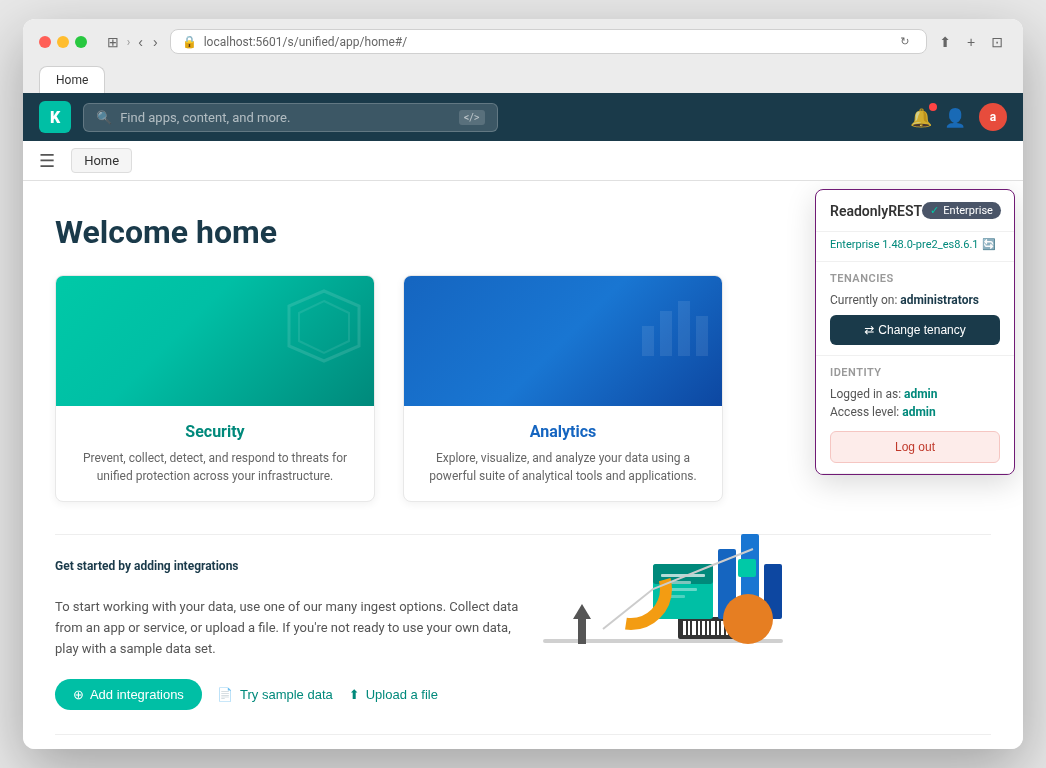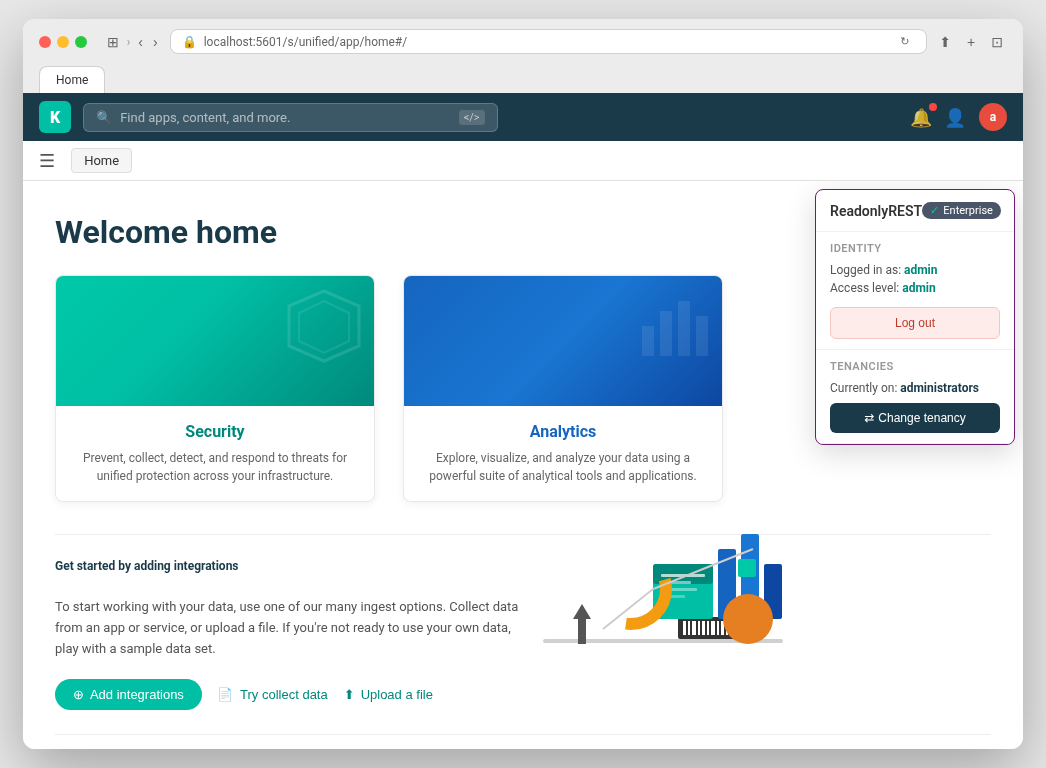--- a/index.html
+++ b/index.html
@@ -569,21 +569,21 @@
       <div class="integrations-section">
         <h2 class="integrations-title">Get started by adding integrations</h2>
         <p class="integrations-desc">To start working with your data, use one of our many ingest options. Collect data from an app or service, or upload a file. If you're not ready to use your own data, play with a sample data set.</p>
         <div class="integrations-actions">
           <button class="btn-primary">
             <span>⊕</span>
             <span>Add integrations</span>
           </button>
           <button class="btn-link">
             <span>📄</span>
-            <span>Try collect data</span>
+            <span>Try sample data</span>
           </button>
           <button class="btn-link">
             <span>⬆</span>
             <span>Upload a file</span>
           </button>
         </div>
       </div>
 
       <div class="illustration-area">
         <svg class="illus-svg" viewBox="0 0 280 160">
@@ -644,42 +644,46 @@
       <div class="plugin-panel">
 
         <div class="panel-header">
           <span class="panel-title">ReadonlyREST</span>
           <div class="enterprise-badge">
             <span class="check-icon">✓</span>
             <span>Enterprise</span>
           </div>
         </div>
 
-
+        <div class="panel-version">
+          <span>Enterprise 1.48.0-pre2_es8.6.1</span>
+          <span>🔄</span>
+        </div>
+
+
+        <div class="panel-section">
+          <div class="panel-section-label">Tenancies</div>
+          <div class="tenancy-current">
+            <span>Currently on:</span>
+            <strong>administrators</strong>
+          </div>
+          <button class="panel-change-btn">
+            <span>⇄</span>
+            <span>Change tenancy</span>
+          </button>
+        </div>
 
         <div class="panel-section">
           <div class="panel-section-label">Identity</div>
           <div class="identity-row">
             <span>Logged in as:</span>
             <strong>admin</strong>
           </div>
           <div class="identity-row">
             <span>Access level:</span>
             <strong>admin</strong>
           </div>
           <button class="logout-btn">Log out</button>
         </div>
-
-        <div class="panel-section">
-          <div class="panel-section-label">Tenancies</div>
-          <div class="tenancy-current">
-            <span>Currently on:</span>
-            <strong>administrators</strong>
-          </div>
-          <button class="panel-change-btn">
-            <span>⇄</span>
-            <span>Change tenancy</span>
-          </button>
-        </div>
       </div>
     </div>
   </div>
 </div>
 
 </body></html>

